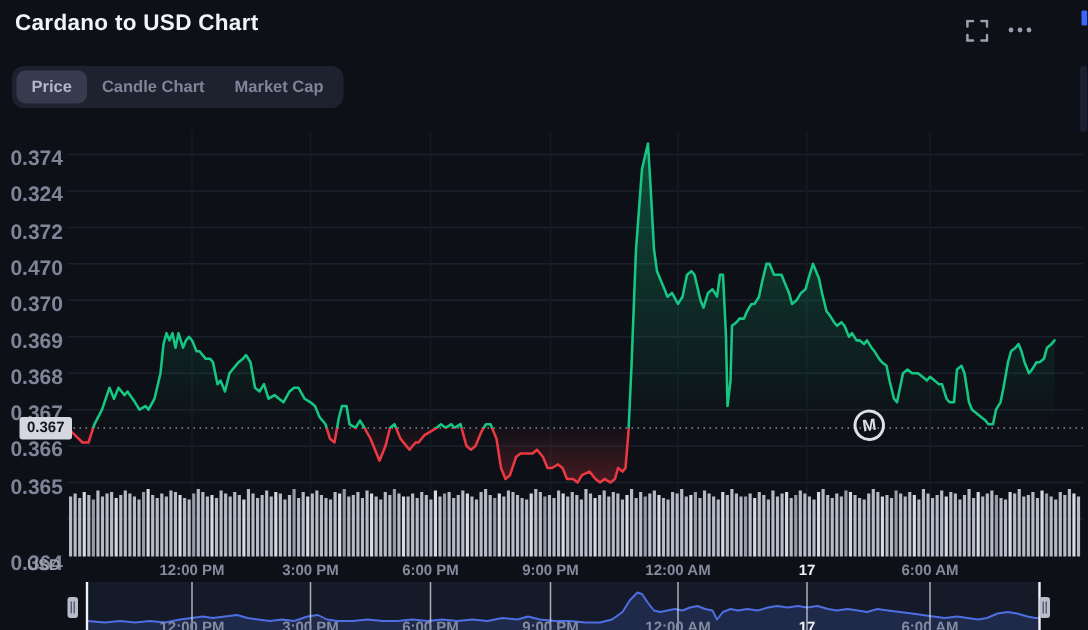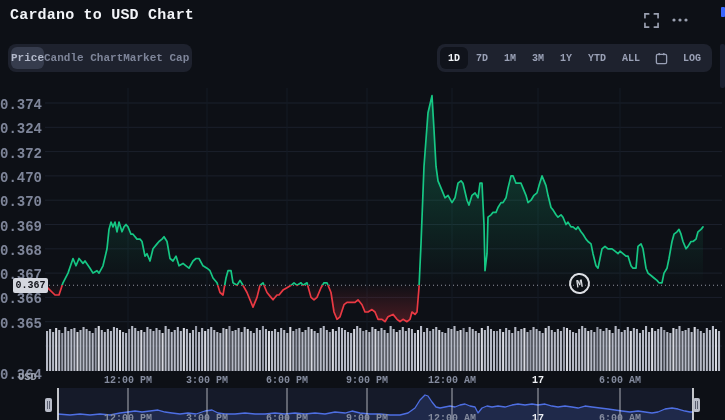--- a/index.html
+++ b/index.html
@@ -1,28 +1,28 @@
 <!DOCTYPE html>
 <html><head>
 <meta charset="utf-8">
 <style>
   html,body{margin:0;padding:0;background:#0d1016;}
   .page{position:relative;width:725px;height:420px;background:#0d1016;overflow:hidden;
-        font-family:Liberation Mono, monospace;}
+        font-family:Liberation Sans, sans-serif;}
   .title{position:absolute;left:10px;top:7px;font-size:15px;font-weight:bold;color:#f2f4f8;letter-spacing:.2px;}
   .iconbtn{position:absolute;width:20px;height:20px;top:10px;display:flex;align-items:center;justify-content:center;cursor:pointer;}
   .fsbtn{left:641px;}
   .dots{left:670px;letter-spacing:2px;color:#9aa0b0;font-size:12px;font-weight:bold;}
   .corner-sliver{position:absolute;left:721px;top:7px;width:4px;height:10px;background:#3a66ff;border-radius:1px;}
   .edge-strip{position:absolute;left:720px;top:44px;width:5px;height:44px;background:#1b2030;border-radius:2px;}
   .tabgroup{position:absolute;top:44px;height:28px;background:#1e222e;border-radius:8px;
             display:flex;align-items:center;padding:0 3px;box-sizing:border-box;}
   .g1{left:8px;}
   .g2{right:13px;}
-  .chip{height:22px;display:flex;align-items:center;padding:0 0;border-radius:6px;
+  .chip{height:22px;display:flex;align-items:center;padding:0 10px;border-radius:6px;
         font-size:11px;font-weight:bold;color:#7e8599;cursor:pointer;white-space:nowrap;}
   .g2 .chip{font-size:10px;padding:0 8px;color:#9aa1b6;}
   .chip.active1{background:#363c4d;color:#b2b8c9;}
   .chip.active2{background:#10131b;color:#f0f2f6;}
   .chip.icon-chip{padding:0 7px;}
   .ylabel{position:absolute;left:0;width:42px;text-align:right;font-size:14px;font-weight:600;color:#7e8599;}
   .price-badge{position:absolute;left:13px;top:278px;width:35px;height:15px;background:#d4d7df;border-radius:2px;
                display:flex;align-items:center;justify-content:center;font-size:10px;font-weight:bold;color:#14161d;}
   .xlabel{position:absolute;top:375px;transform:translateX(-50%);font-size:10px;font-weight:600;color:#848b9e;white-space:nowrap;}
   .xlabel.em{color:#eef0f4;font-weight:bold;}
@@ -335,37 +335,20 @@
     </svg>
   </div>
   <div class="corner-sliver"></div>
   <div class="edge-strip"></div>
 
   <div class="tabgroup g1" id="view-tabs">
       <div class="chip active1">Price</div>
       <div class="chip">Candle Chart</div>
       <div class="chip">Market Cap</div>
     </div>
-  <div class="tabgroup g2" id="range-tabs">
-      <div class="chip active2">1D</div>
-      <div class="chip">7D</div>
-      <div class="chip">1M</div>
-      <div class="chip">3M</div>
-      <div class="chip">1Y</div>
-      <div class="chip">YTD</div>
-      <div class="chip">ALL</div>
-      <div class="chip icon-chip">
-        <svg width="13" height="13" viewBox="0 0 14 14">
-          <rect x="1.5" y="2.5" width="11" height="10" rx="1.5" fill="none" stroke="#9aa1b6" stroke-width="1.4"></rect>
-          <line x1="4.5" y1="1" x2="4.5" y2="3.5" stroke="#9aa1b6" stroke-width="1.4"></line>
-          <line x1="9.5" y1="1" x2="9.5" y2="3.5" stroke="#9aa1b6" stroke-width="1.4"></line>
-        </svg>
-      </div>
-      <div class="chip">LOG</div>
-    </div>
 
   <div id="ylabels">
       <div class="ylabel" style="top: 97px;">0.374</div>
       <div class="ylabel" style="top: 121.3px;">0.324</div>
       <div class="ylabel" style="top: 145.6px;">0.372</div>
       <div class="ylabel" style="top: 169.9px;">0.470</div>
       <div class="ylabel" style="top: 194.2px;">0.370</div>
       <div class="ylabel" style="top: 218.5px;">0.369</div>
       <div class="ylabel" style="top: 242.8px;">0.368</div>
       <div class="ylabel" style="top: 267.1px;">0.367</div>

